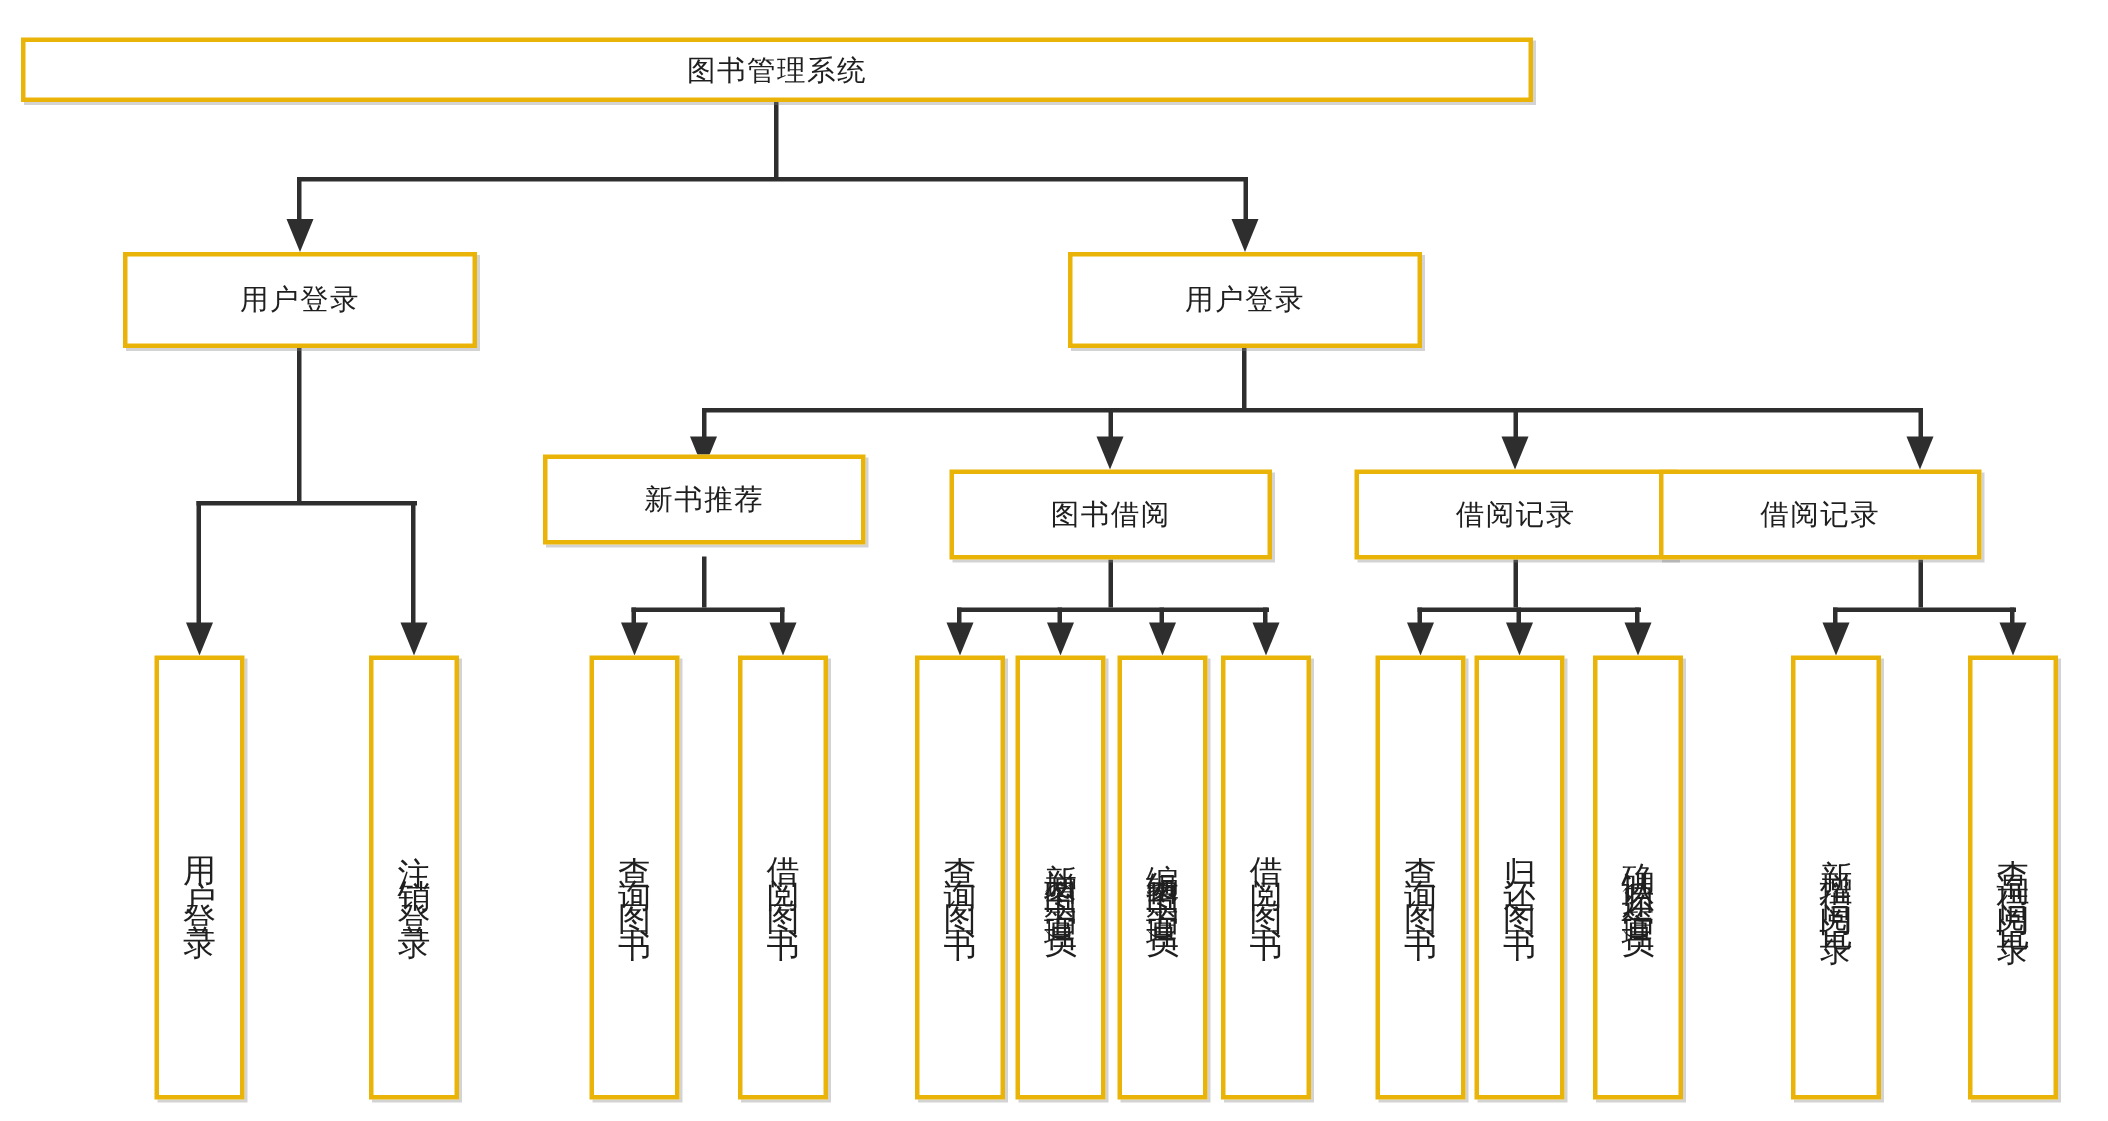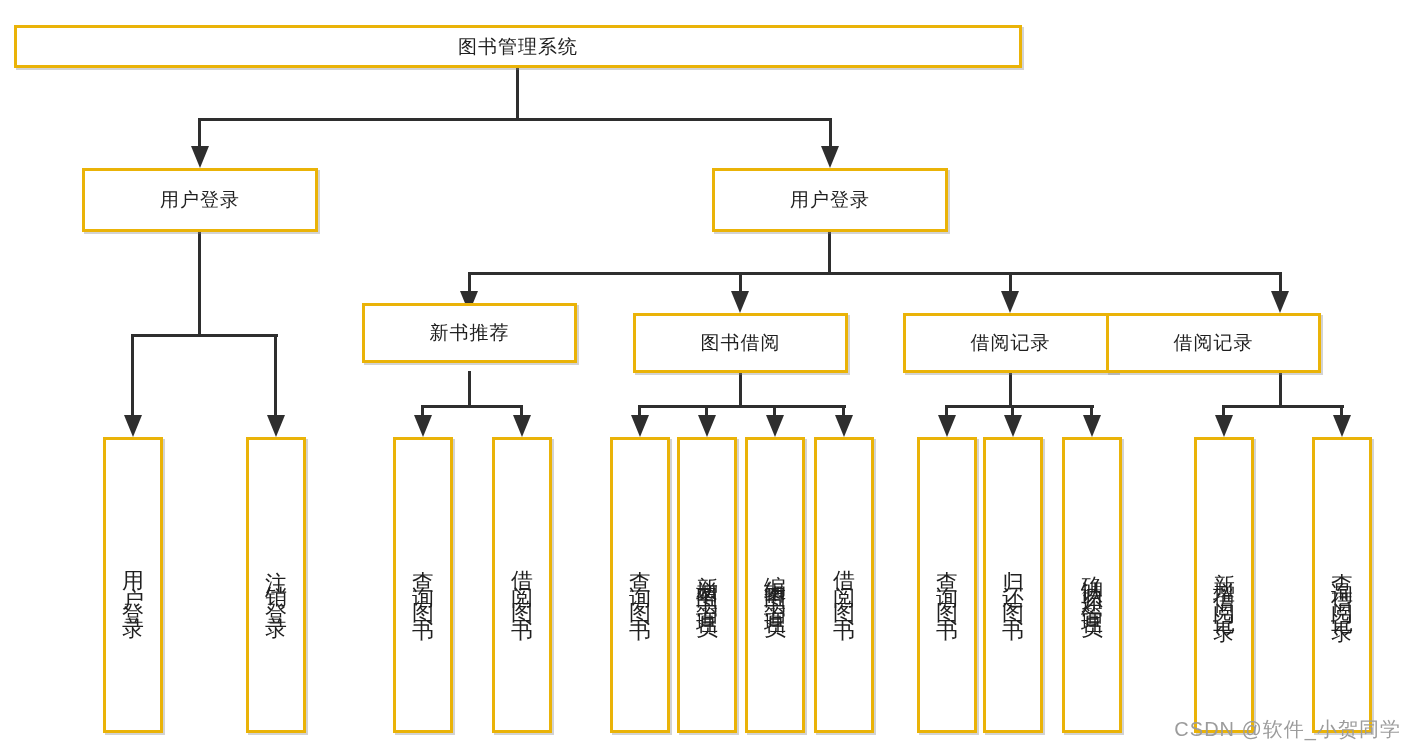--- a/index.html
+++ b/index.html
@@ -143,15 +143,14 @@
     <span>确认归还（管理员）</span>
   </div>
 
   <div class="box vbox ls-md" style="left:1194px;top:437px;width:60px;height:296px;">
     <span>新增借阅记录</span>
   </div>
   <div class="box vbox ls-md" style="left:1312px;top:437px;width:60px;height:296px;">
     <span>查询借阅记录</span>
   </div>
 
-  <div class="watermark">CSDN @软件_小贺同学</div>
 
 </div>
 
 </body></html>

